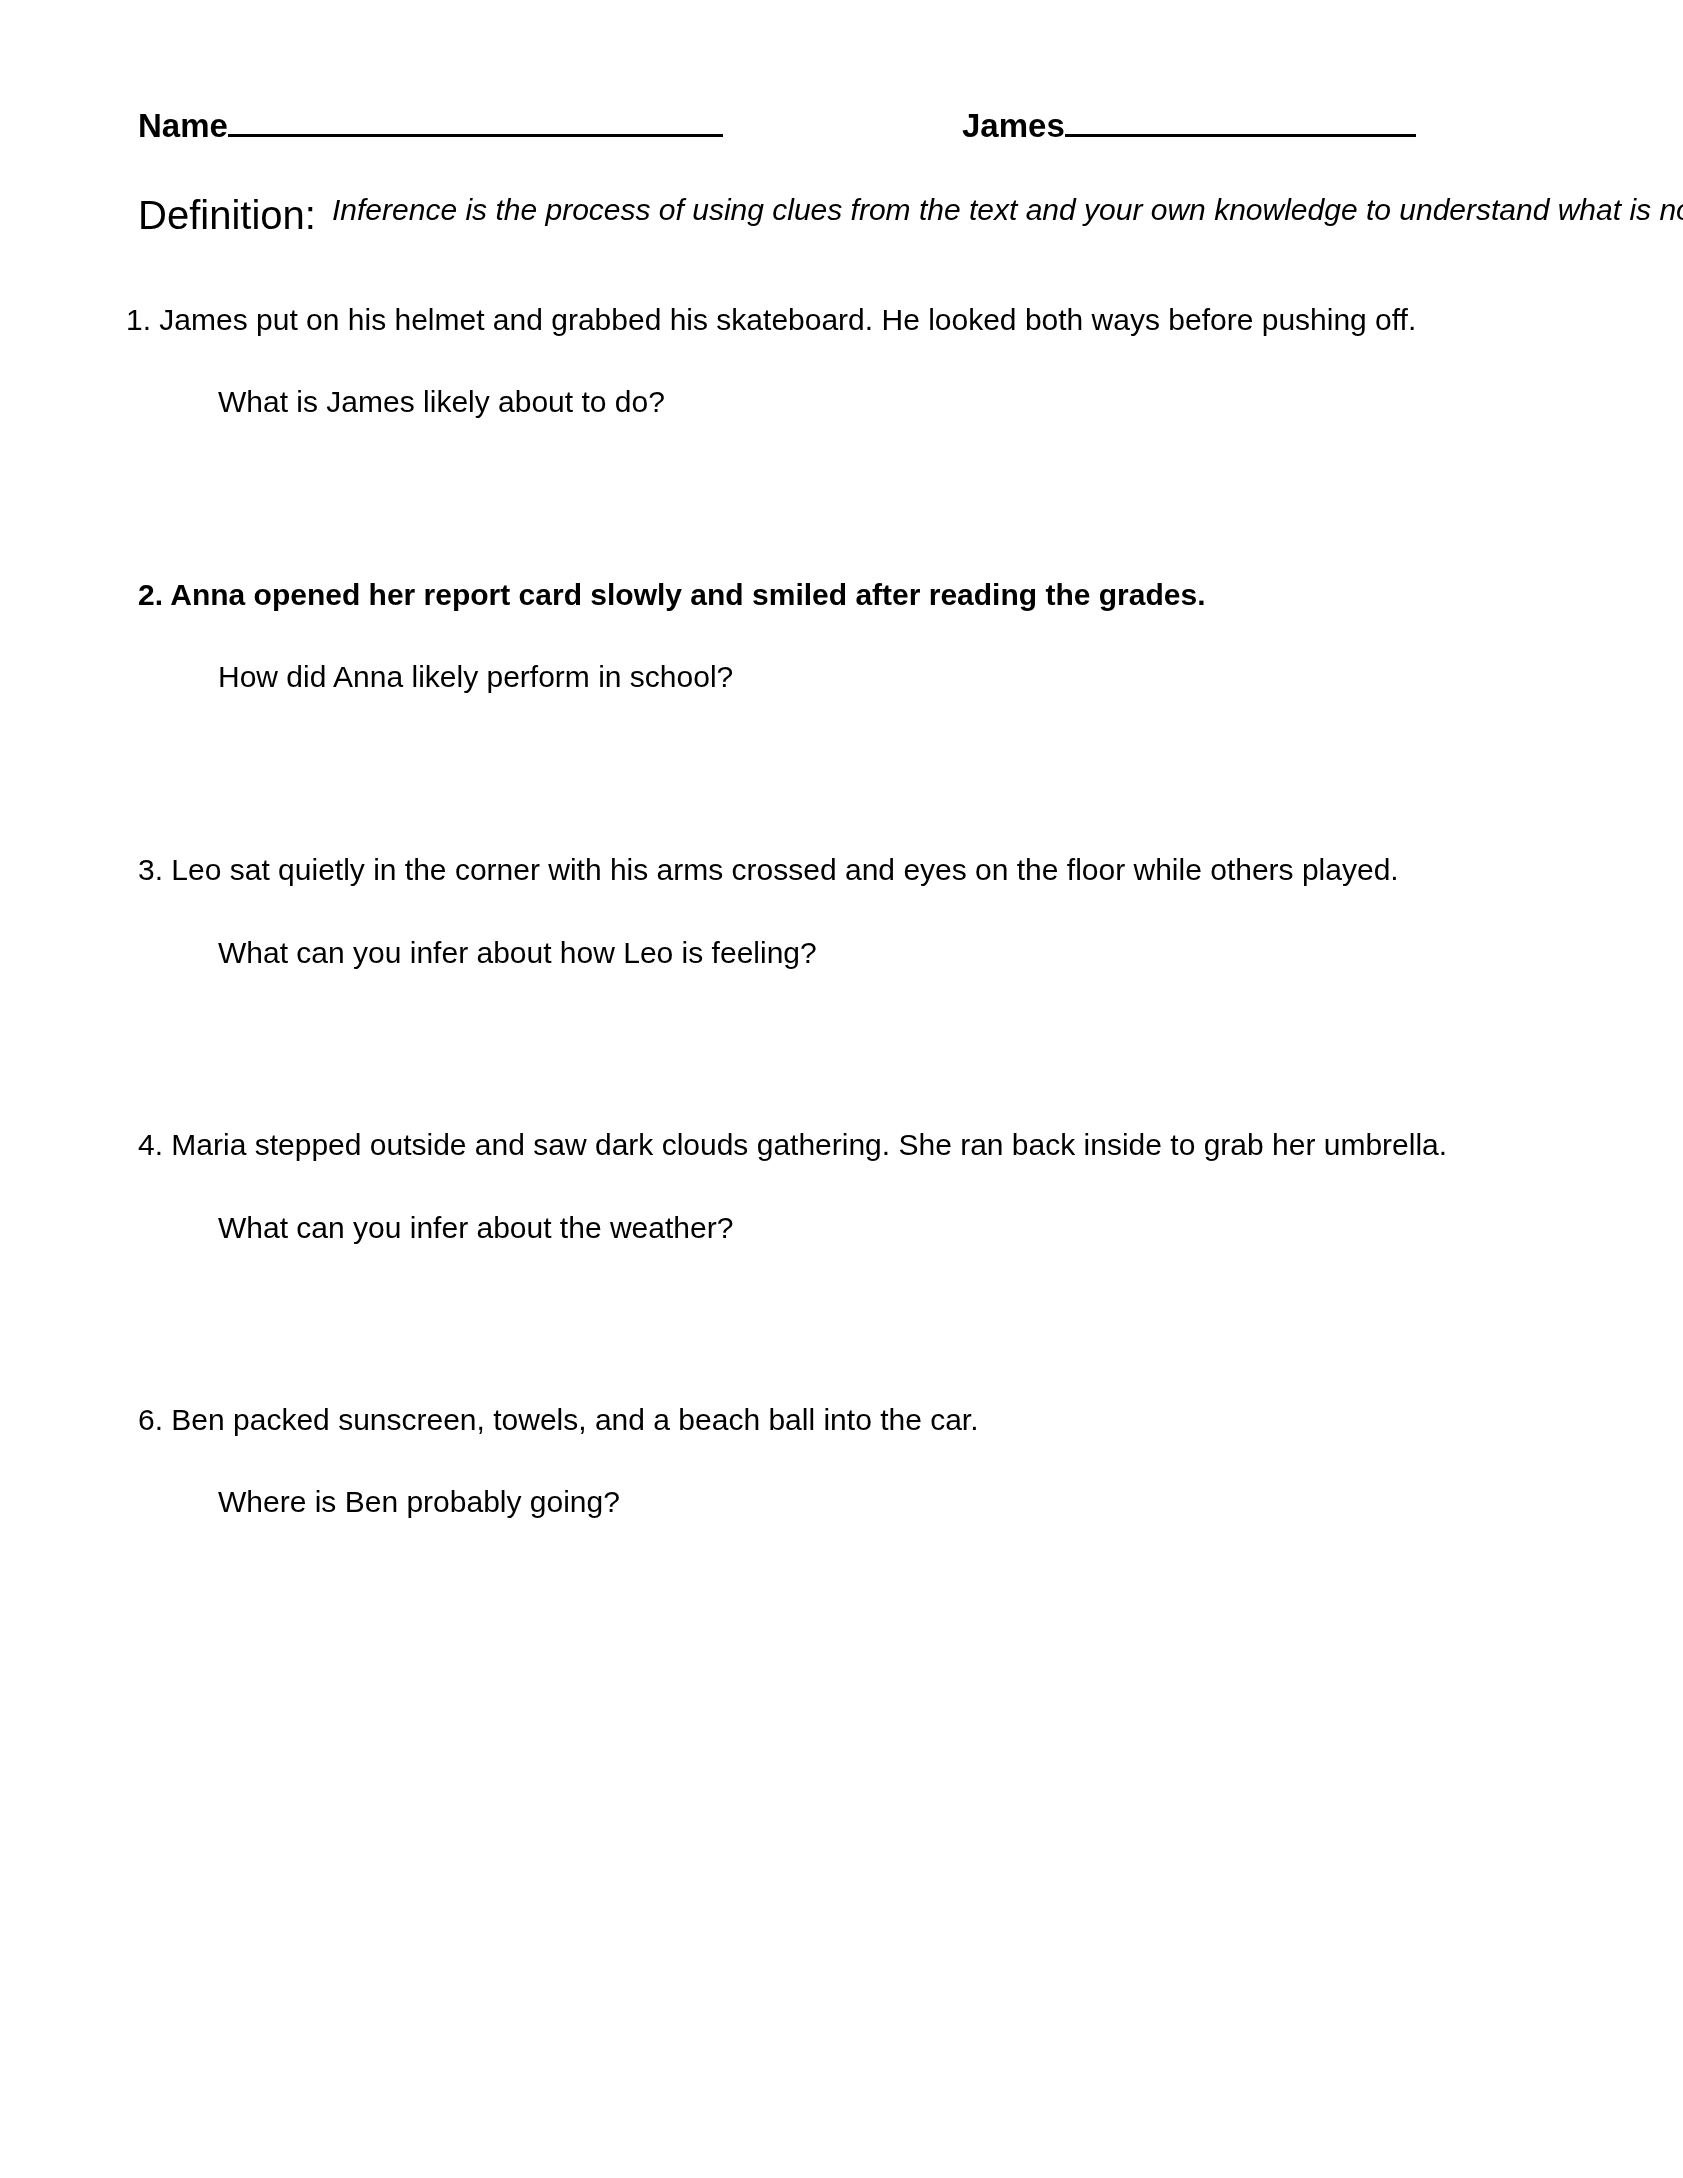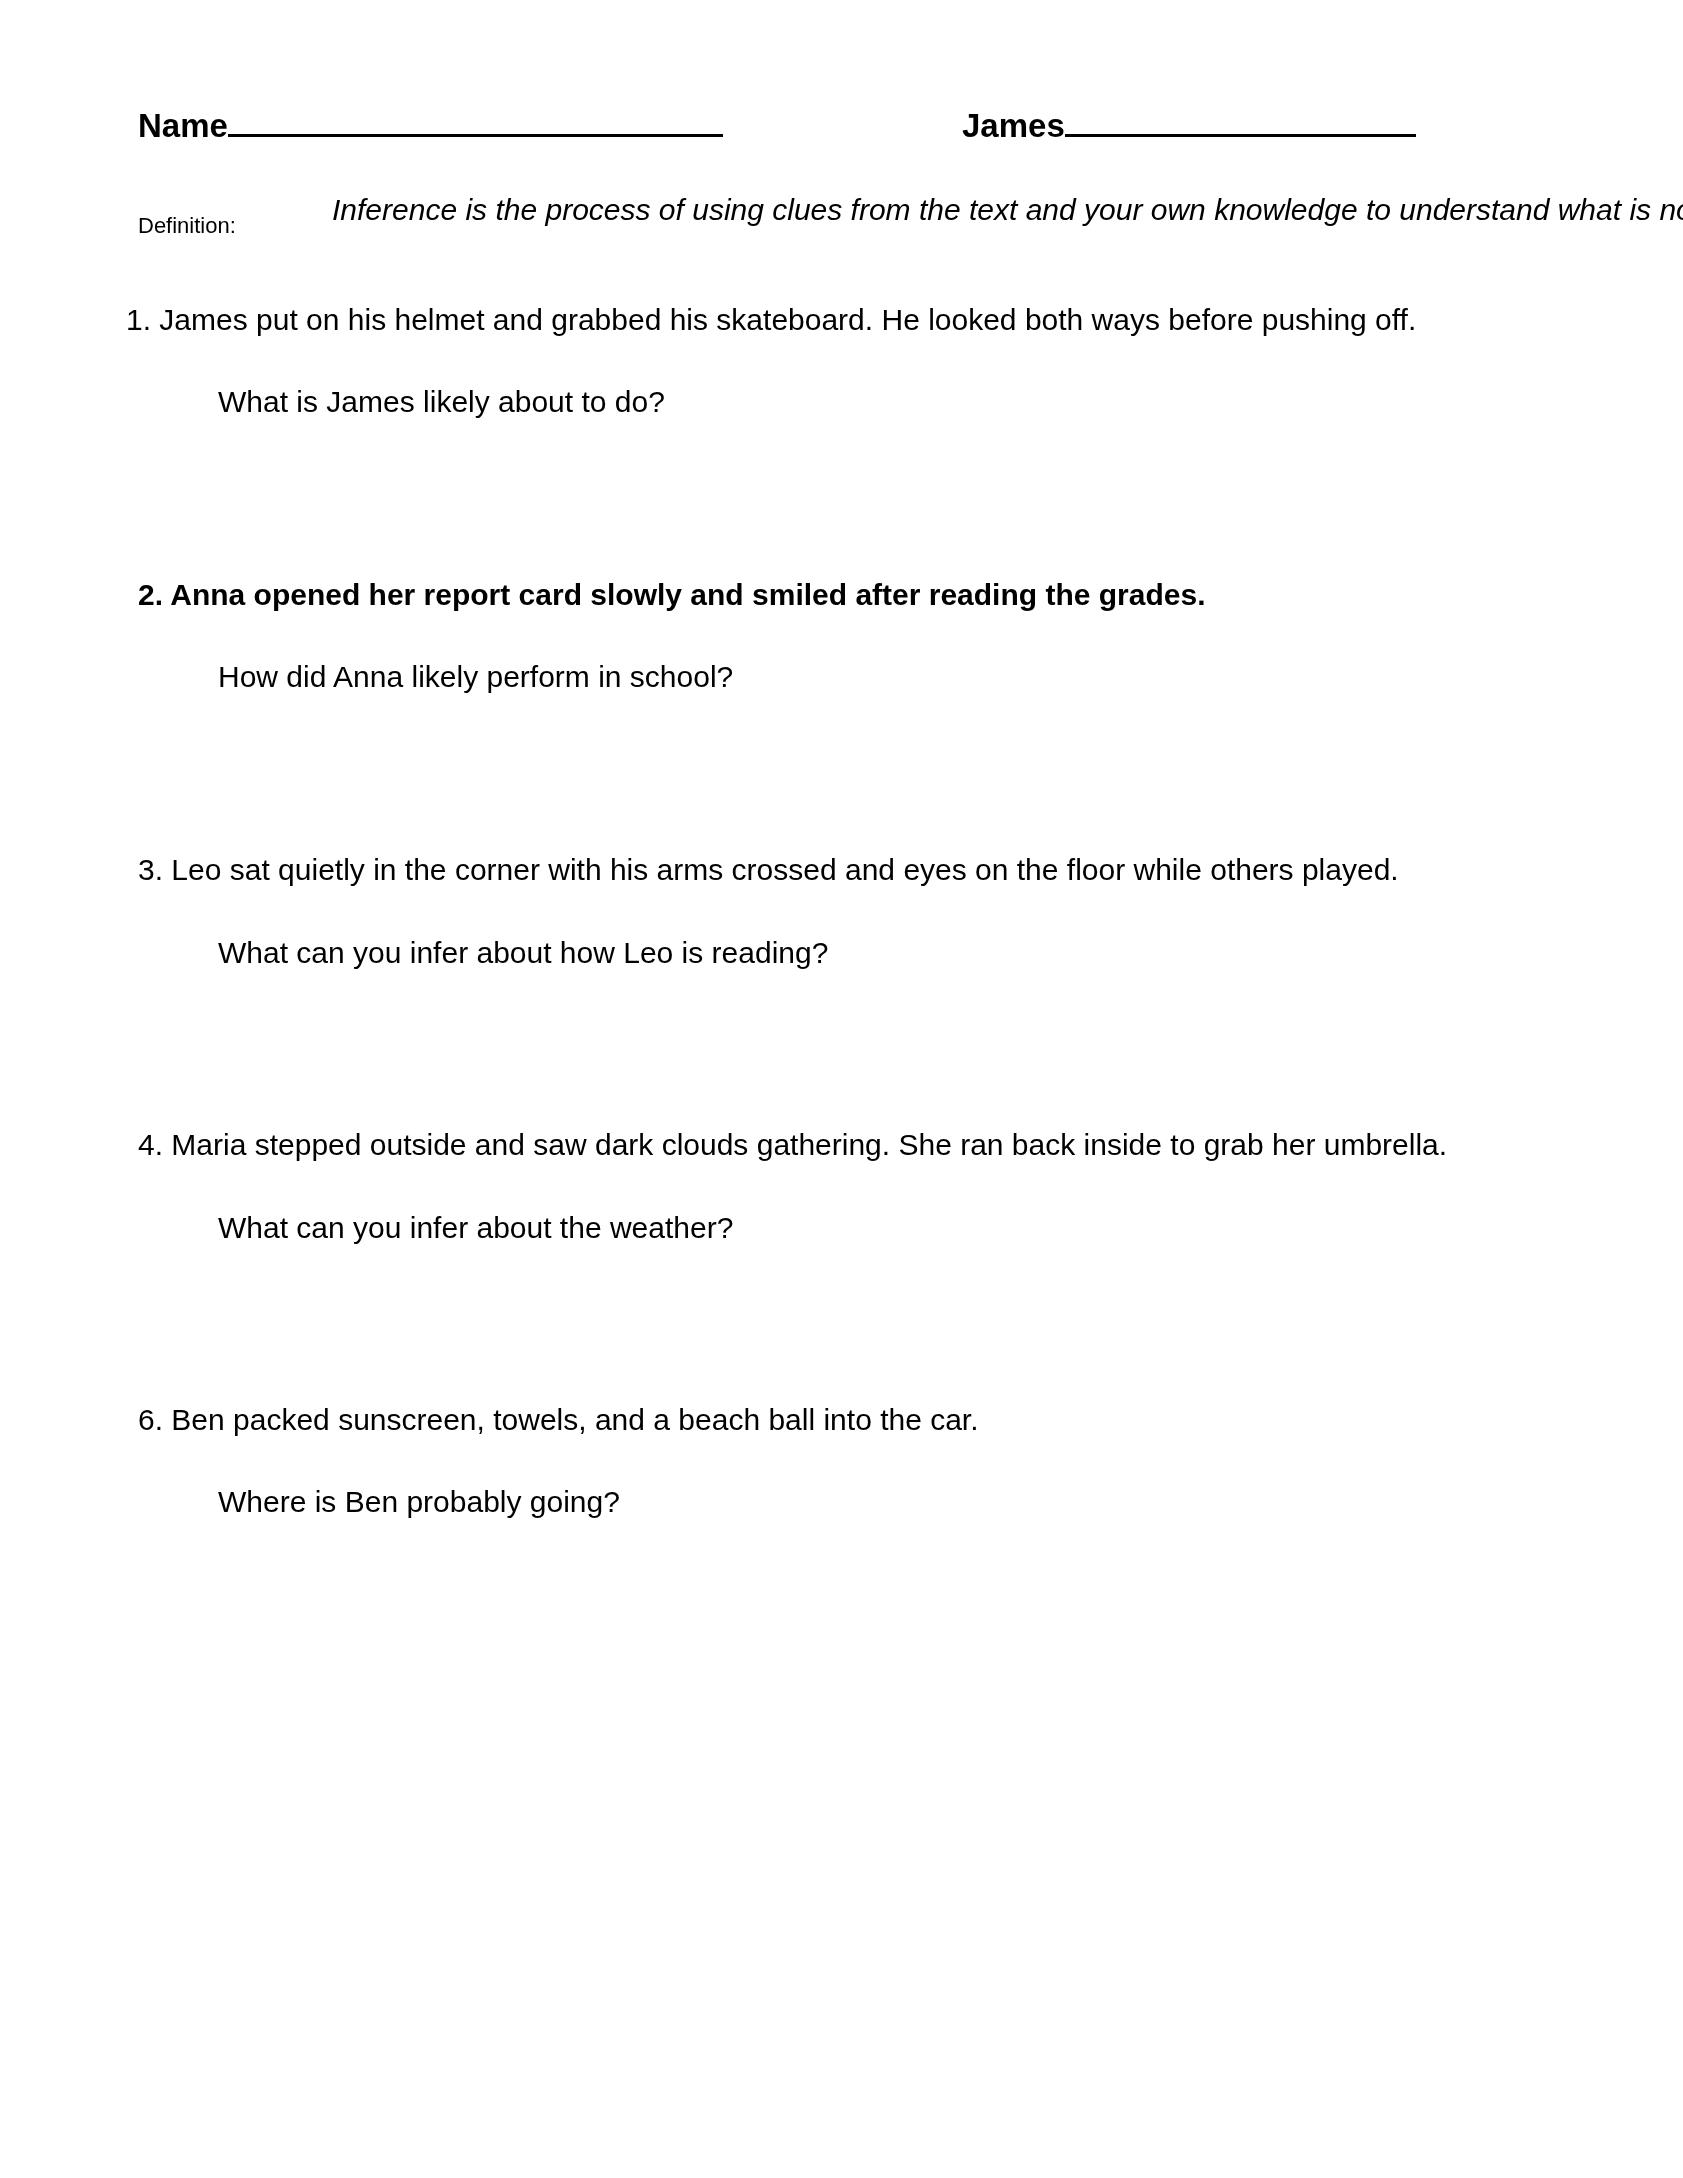--- a/index.html
+++ b/index.html
@@ -1,21 +1,21 @@
 <!DOCTYPE html>
 <html><head>
 <meta charset="utf-8">
 <style>
   html, body { margin:0; padding:0; background:#ffffff; }
   body { width:1683px; height:2178px; position:relative; overflow:hidden;
          font-family:"Liberation Sans", sans-serif; color:#000; }
   .abs { position:absolute; white-space:nowrap; line-height:1; }
   .hdr { font-weight:bold; font-size:33px; }
   .blank { display:inline-block; border-bottom:3px solid #000; vertical-align:baseline; height:0; }
-  .def-label { font-size:22px;margin-top:20px; }
+  .def-label { font-size:40px; }
   .def-text { font-size:30px; font-style:italic; }
   .q { font-size:30px; }
 </style>
 </head>
 <body>
 
 <div>
 
   <div class="abs hdr" style="left:138px; top:109px;">
     <span>Name</span><span class="blank" style="width:495px;"></span>
@@ -28,21 +28,21 @@
   <div class="abs def-label" style="left:138px; top:195px;">Definition:</div>
   <div class="abs def-text" style="left:332px; top:195px;">Inference is the process of using clues from the text and your own knowledge to understand what is not directly stated.</div>
 
   <div class="abs q" style="left:126px; top:305px;">1. James put on his helmet and grabbed his skateboard. He looked both ways before pushing off.</div>
   <div class="abs q" style="left:218px; top:387px;">What is James likely about to do?</div>
 
   <div class="abs q" style="left:138px; top:580px;font-weight:bold;">2. Anna opened her report card slowly and smiled after reading the grades.</div>
   <div class="abs q" style="left:218px; top:662px;">How did Anna likely perform in school?</div>
 
   <div class="abs q" style="left:138px; top:855px;">3. Leo sat quietly in the corner with his arms crossed and eyes on the floor while others played.</div>
-  <div class="abs q" style="left:218px; top:938px;">What can you infer about how Leo is reading?</div>
+  <div class="abs q" style="left:218px; top:938px;">What can you infer about how Leo is feeling?</div>
 
   <div class="abs q" style="left:138px; top:1130px;">4. Maria stepped outside and saw dark clouds gathering. She ran back inside to grab her umbrella.</div>
   <div class="abs q" style="left:218px; top:1213px;">What can you infer about the weather?</div>
 
   <div class="abs q" style="left:138px; top:1405px;">6. Ben packed sunscreen, towels, and a beach ball into the car.</div>
   <div class="abs q" style="left:218px; top:1487px;">Where is Ben probably going?</div>
 
 </div>
 
 

